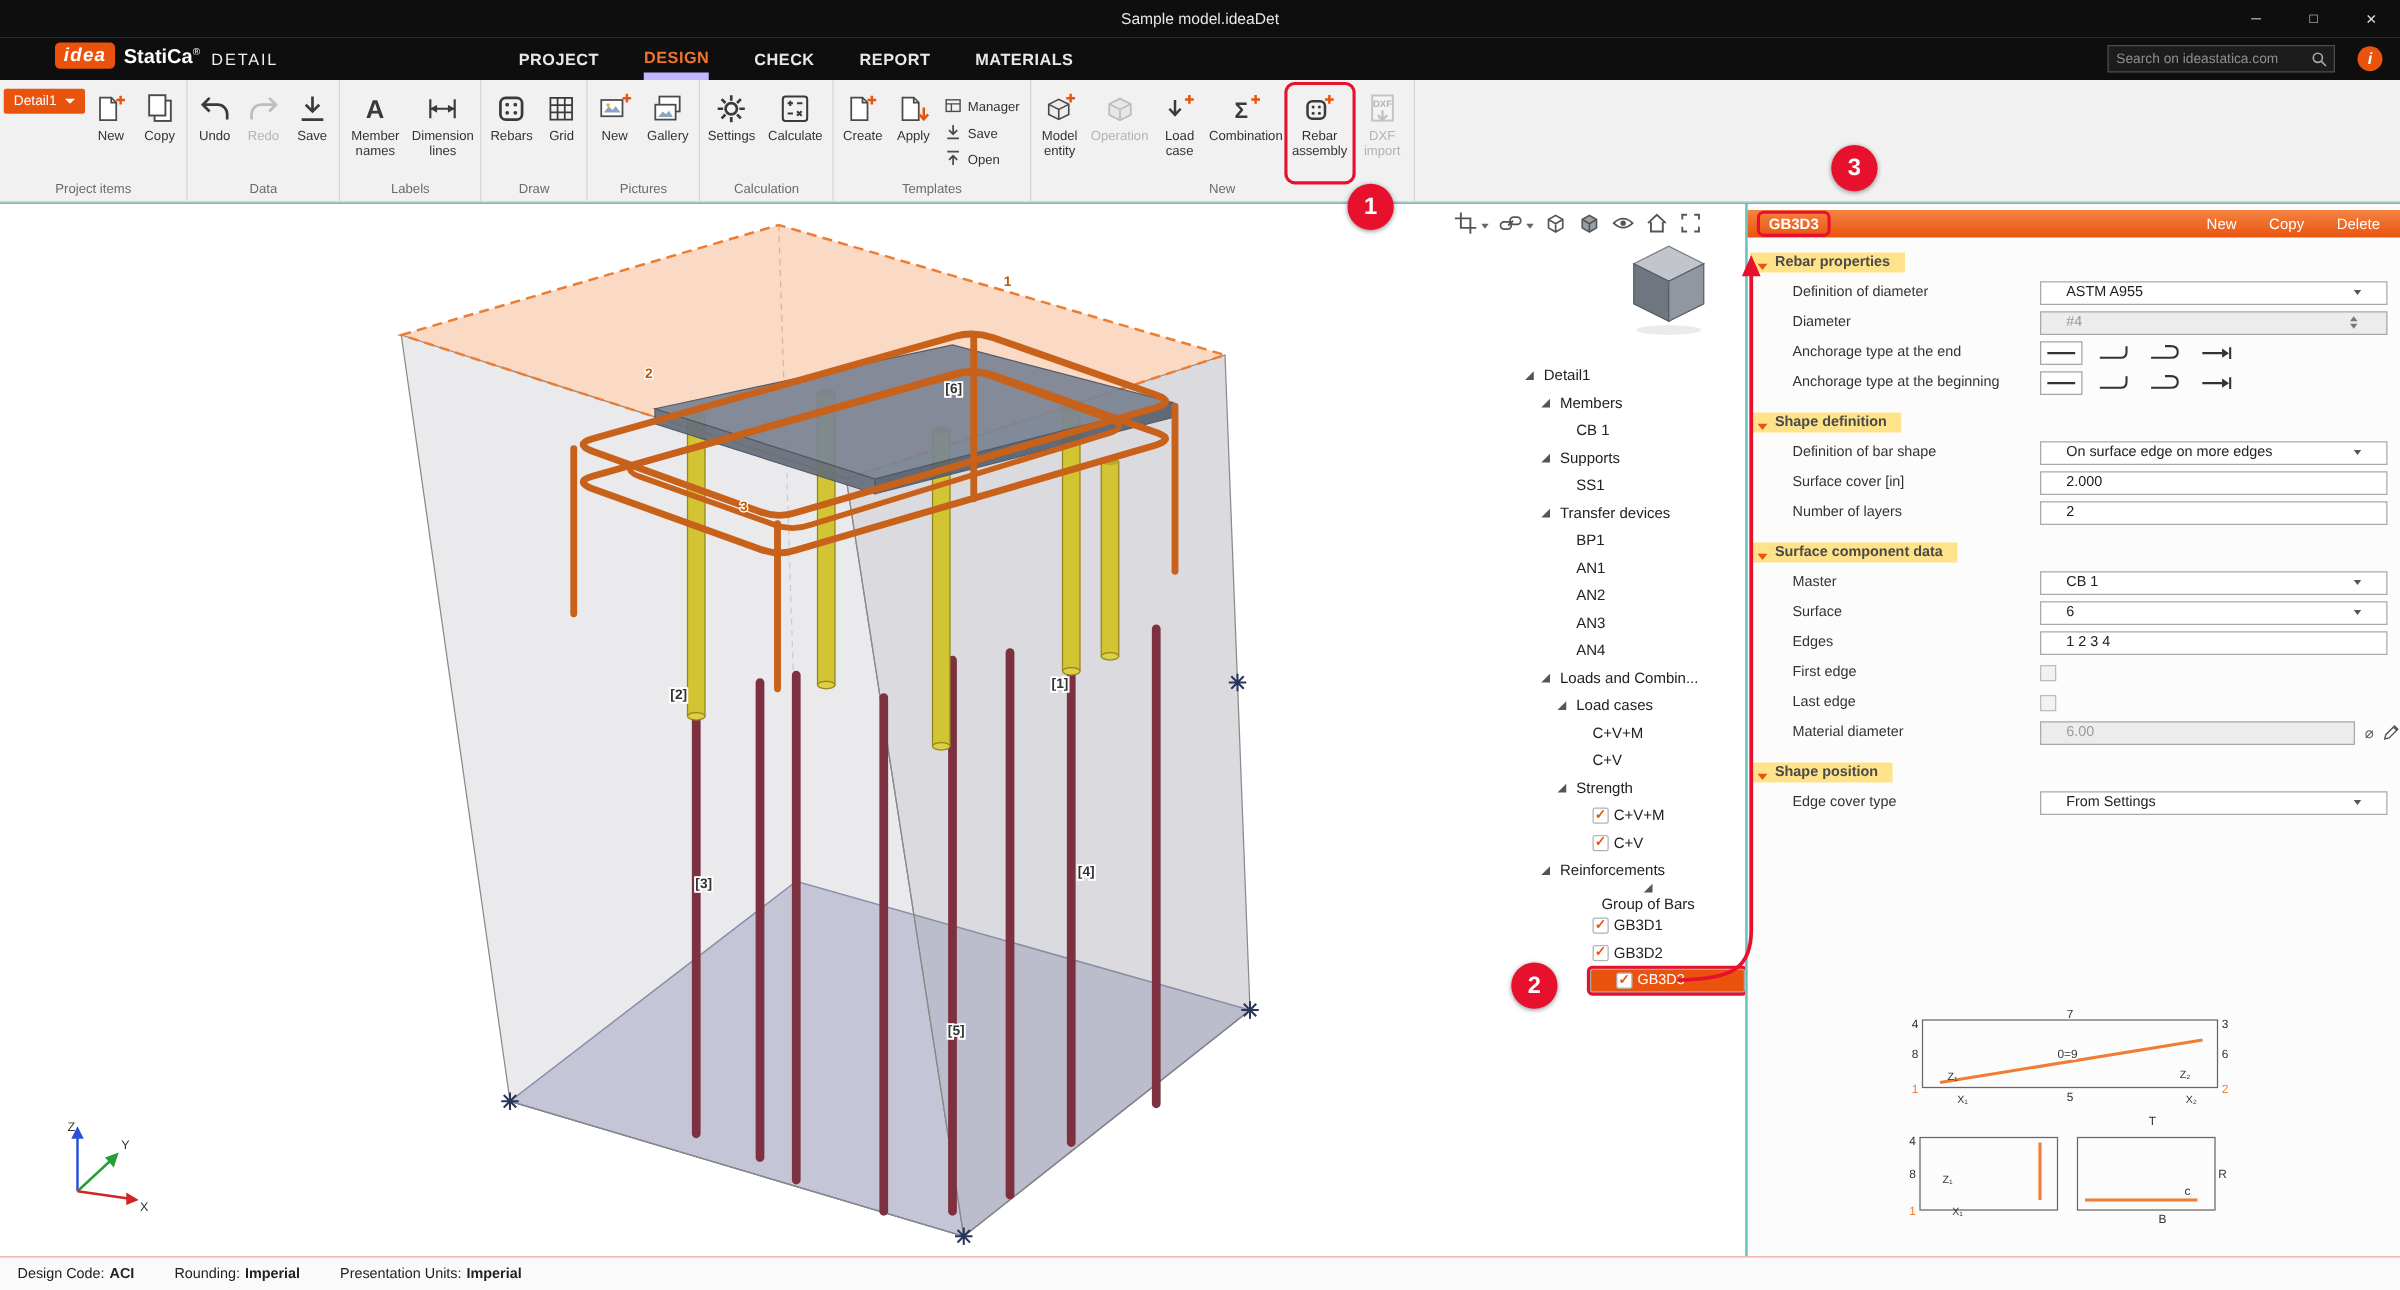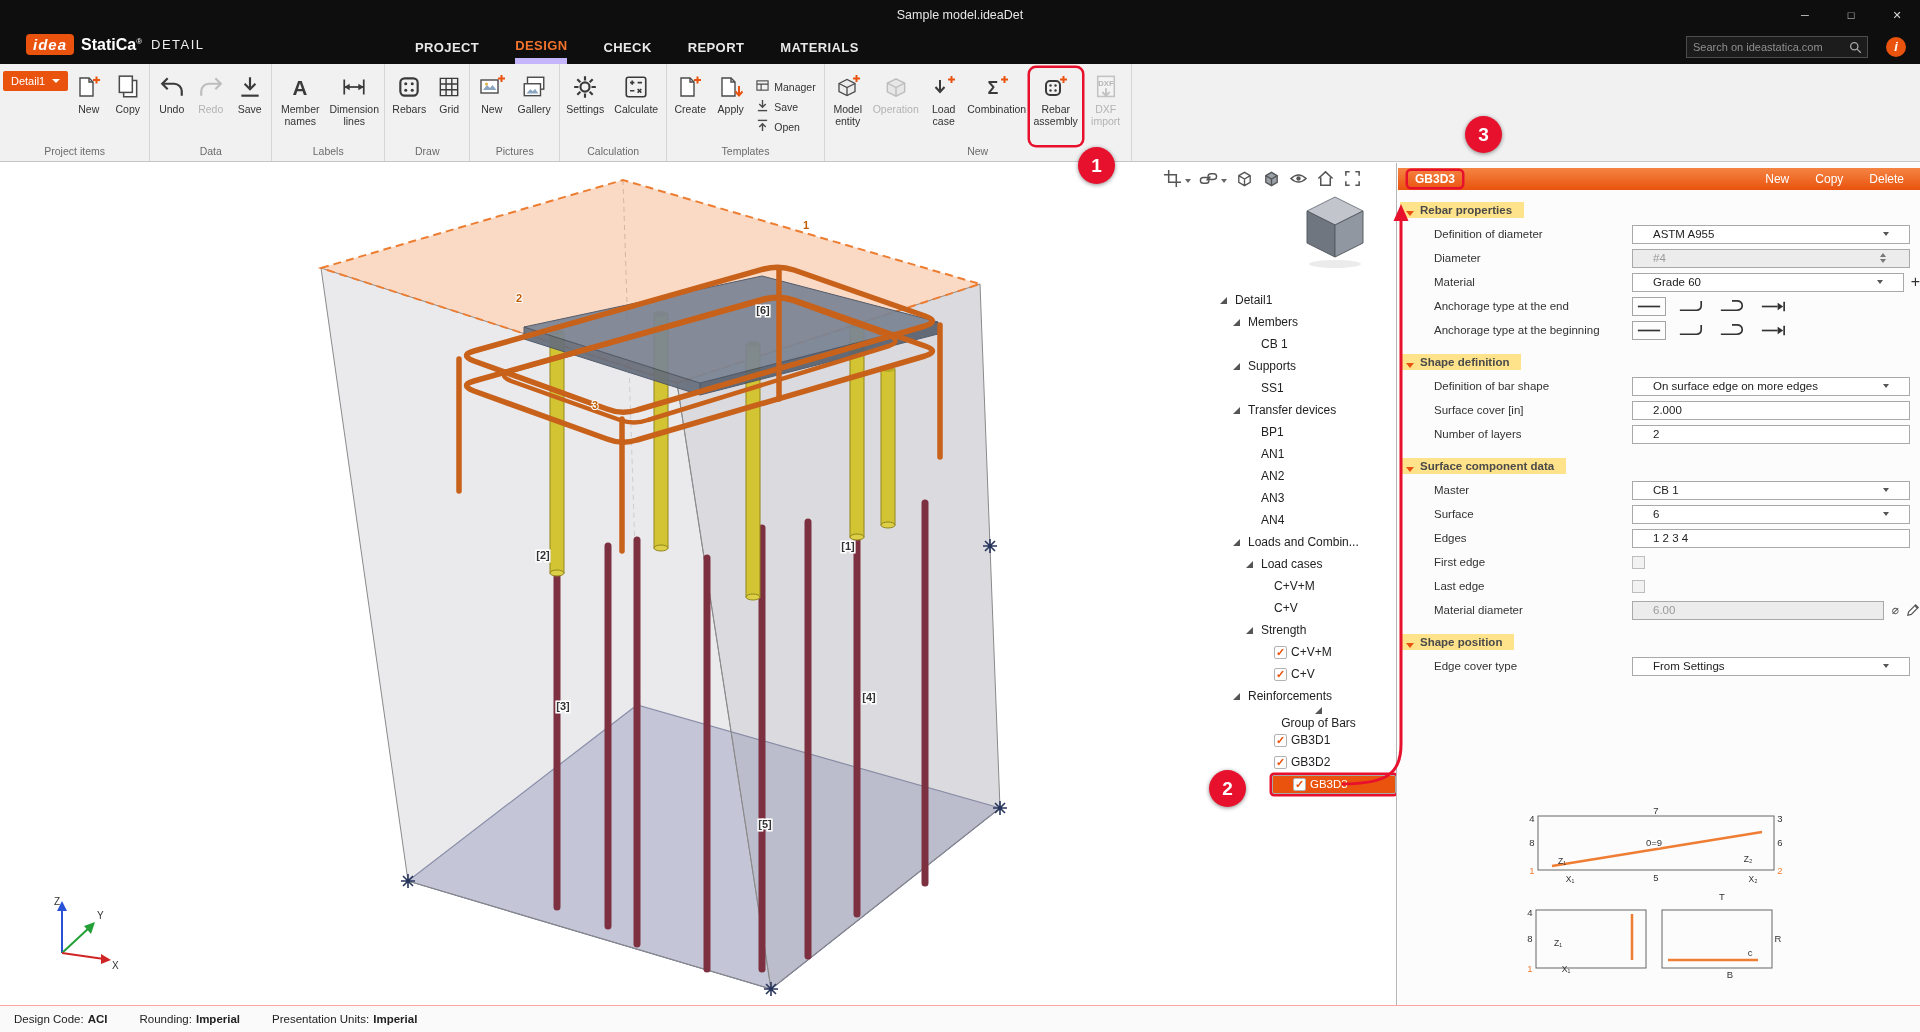--- a/index.html
+++ b/index.html
@@ -1,28 +1,28 @@
 <!DOCTYPE html>
 <html><head>
 <meta charset="utf-8">
 <style>
   *{box-sizing:border-box;margin:0;padding:0;}
   html,body{background:#444;}
   body{font-family:"Liberation Sans",sans-serif;-webkit-user-select:none;user-select:none;}
-  .app{position:relative;width:1920px;height:1032px;background:#ffffff;overflow:hidden;}
+  .app{position:relative;width:1920px;height:1032px;background:#14b8a6;overflow:hidden;}
 
   
   .titlebar{position:absolute;left:0;top:0;width:100%;height:30px;background:#0e0e0e;z-index:5;}
   .wtitle{position:absolute;left:0;right:0;top:0;line-height:30px;text-align:center;color:#e6e6e6;font-size:12.5px;}
   .wctrls{position:absolute;right:0;top:0;display:flex;}
   .wbtn{width:46px;height:30px;color:#d8d8d8;font-size:11px;display:flex;align-items:center;justify-content:center;cursor:default;}
 
   
   .menubar{position:absolute;left:0;top:30px;width:100%;height:34px;background:#0e0e0e;z-index:5;}
-  .brand{position:absolute;left:10px;top:4px;display:flex;align-items:center;gap:7px;color:#fff;padding-left:16px;}
+  .brand{position:absolute;left:28px;top:4px;display:flex;align-items:flex-end;gap:7px;color:#fff;padding-left:16px;}
   .brand-idea{background:#e9530e;color:#fff;font-weight:bold;font-style:italic;font-size:15px;padding:2px 7px;border-radius:4px;letter-spacing:1px;border:2px solid #f9creanil;}
   .brand-statica{font-size:16px;font-weight:bold;}
   .brand-statica sup{font-size:8px;font-weight:normal;}
   .brand-product{font-size:13px;letter-spacing:1.5px;margin-left:2px;color:#eee;}
   .tabs{position:absolute;left:415px;top:0;height:34px;display:flex;gap:36px;align-items:stretch;}
   .tab{color:#e8e8e8;font-size:13px;font-weight:bold;letter-spacing:.4px;display:flex;align-items:center;border-bottom:3px solid transparent;padding-top:3px;}
   .tab.active{color:#f1732c;border-bottom:6px solid #c4b5fd;}
   .searchbox{position:absolute;right:52px;top:6px;width:182px;height:22px;background:#1c1c1c;border:1px solid #4d4d4d;display:flex;align-items:center;}
   .searchbox input{flex:1;background:transparent;border:none;outline:none;color:#c9c9c9;font-size:11px;padding:0 6px;font-family:"Liberation Sans",sans-serif;}
   .searchbox input::placeholder{color:#8f8f8f;}
@@ -780,29 +780,20 @@
               <span class="plab" data-name="property-label">Diameter</span>
               <div class="pctl">
                 <div class="inp dis" data-name="diameter-stepper">
                   <span data-name="input-value">#4</span>
                   <span class="spin" data-name="spinner-arrows-icon">
                     <i class="up"></i>
                     <i class="dn"></i>
                   </span>
                 </div>
               </div>
-            </div><div class="prow" data-name="property-row-material">
-              <span class="plab" data-name="property-label">Material</span>
-              <div class="pctl">
-                <div class="sel" data-name="material-select">
-                  <span data-name="select-value">Grade 60</span>
-                  <span class="schev" data-name="chevron-down-icon"></span>
-                </div>
-              </div>
-              <span class="pplus" data-name="add-material-icon">+</span>
             </div><div class="prow" data-name="property-row-anchorage-type-at-the-end">
               <span class="plab" data-name="property-label">Anchorage type at the end</span>
               <div class="pctl">
                 <div class="anch">
                   <span class="aicon selbox" data-name="anchorage-straight-icon">
                     <svg viewBox="0 0 28 16" width="26" height="15">
                       <path d="M2 8 H26" fill="none" stroke="#333" stroke-width="1.8"></path>
                     </svg>
                   </span>
                   <span class="aicon" data-name="anchorage-hook-90-icon">

